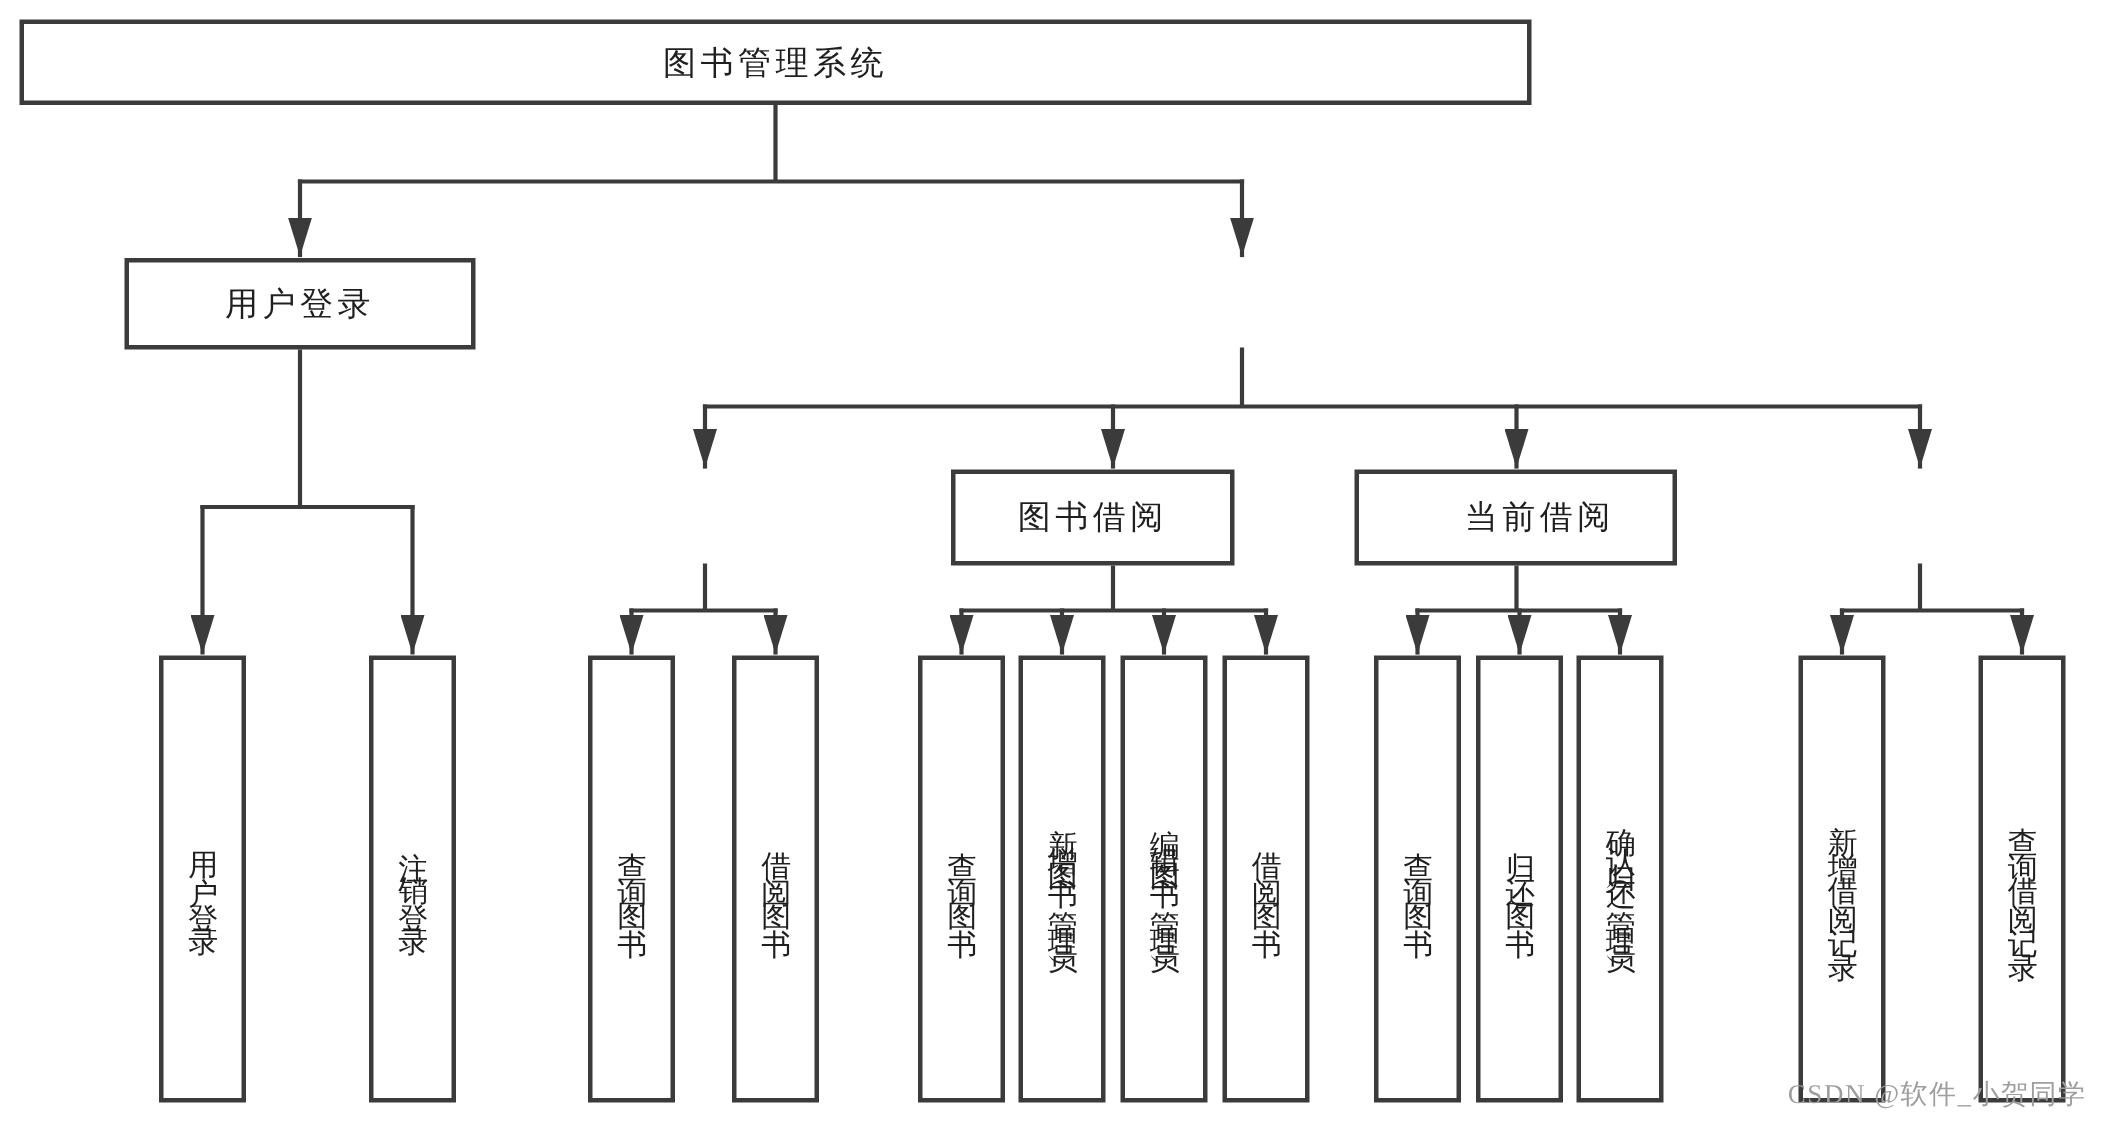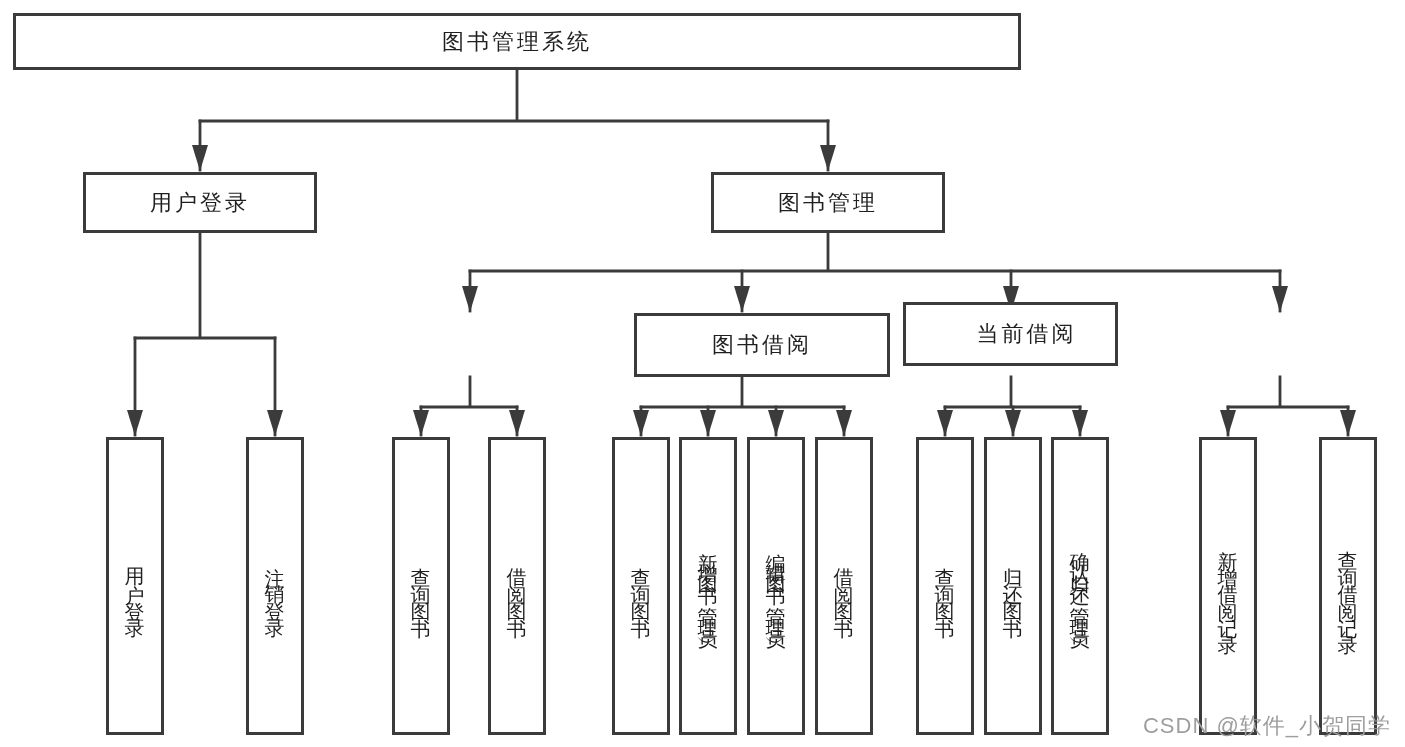--- a/index.html
+++ b/index.html
@@ -1,46 +1,46 @@
 <!DOCTYPE html>
 <html><head>
 <meta charset="utf-8">
 <style>
   html,body{margin:0;padding:0;background:#fff;}
   .canvas{
     position:relative;width:1405px;height:747px;background:var(--bg,#fff);
-    font-family:Liberation Sans, sans-serif;overflow:hidden;
+    font-family:Liberation Serif, serif;overflow:hidden;
   }
   .wires{position:absolute;left:0;top:0;width:1405px;height:747px;}
   .box{
     position:absolute;box-sizing:border-box;background:#fff;
     border:3px solid var(--line,#3b3b3b);color:var(--text,#1f1f1f);
     display:flex;align-items:center;justify-content:center;
   }
   .h-box{font-size:22px;letter-spacing:3px;white-space:nowrap;}
   .v-box{
     font-size:20px;writing-mode:vertical-rl;text-orientation:mixed;
     letter-spacing:17px;line-height:1;
   }
   
   .b-root  {left:13px;  top:13px;  width:1008px;height:57px;}
   .b-user  {left:83px;  top:172px; width:234px; height:61px;}
   .b-mgmt  {left:711px; top:172px; width:234px; height:61px;}
   .b-rec   {left:362px; top:313px; width:216px; height:64px;}
-  .b-borrow{left:634px; top:313px; width:256px; height:64px;}
-  .b-cur   {left:903px; top:302px; width:215px; height:64px;padding-left:32px;}
+  .b-borrow{left:634px; top:313px; width:189px; height:64px;}
+  .b-cur   {left:903px; top:313px; width:215px; height:64px;padding-left:32px;}
   .b-hist  {left:1172px;top:313px; width:215px; height:64px;}
   
   .leaf{top:437px;width:58px;height:298px;}
   .l1 {left:106px;}  .l2 {left:246px;}  .l3 {left:392px;}  .l4 {left:488px;}
   .l5 {left:612px;}  .l6 {left:679px;}  .l7 {left:747px;}  .l8 {left:815px;}
   .l9 {left:916px;}  .l10{left:984px;}  .l11{left:1051px;} .l12{left:1199px;}
   .l13{left:1319px;}
   .watermark{
-    position:absolute;right:14px;bottom:6px;font-size:22px;
+    position:absolute;right:14px;bottom:6px;font-size:18px;
     color:var(--wm,#9e9e9e);letter-spacing:1px;white-space:nowrap;margin-left:42px;
   }
 </style>
 </head>
 <body>
 
 <div class="canvas" style="--line: #3b3b3b; --text: #1f1f1f; --bg: #ffffff; --wm: #9e9e9e;">
 
   <svg class="wires" viewBox="0 0 1405 747" xmlns="http://www.w3.org/2000/svg">
     <defs>
@@ -76,21 +76,20 @@
       <line x1="1013" y1="407" x2="1013" y2="435" marker-end="url(#arr)"></line>
       <line x1="1080" y1="407" x2="1080" y2="435" marker-end="url(#arr)"></line>
       <line x1="1228" y1="407" x2="1228" y2="435" marker-end="url(#arr)"></line>
       <line x1="1348" y1="407" x2="1348" y2="435" marker-end="url(#arr)"></line>
     </g>
   </svg>
 
   <div class="box h-box b-root">图书管理系统</div>
 
   <div class="box h-box b-user">用户登录</div>
-  <div class="box h-box b-mgmt">图书管理</div>
 
   <div class="box h-box b-borrow">图书借阅</div>
   <div class="box h-box b-cur">当前借阅</div>
 
   <div class="box v-box leaf l1">用户登录</div>
   <div class="box v-box leaf l2">注销登录</div>
   <div class="box v-box leaf l3">查询图书</div>
   <div class="box v-box leaf l4">借阅图书</div>
   <div class="box v-box leaf l5">查询图书</div>
   <div class="box v-box leaf l6" style="letter-spacing: 11px;">新增图书（管理员）</div>

